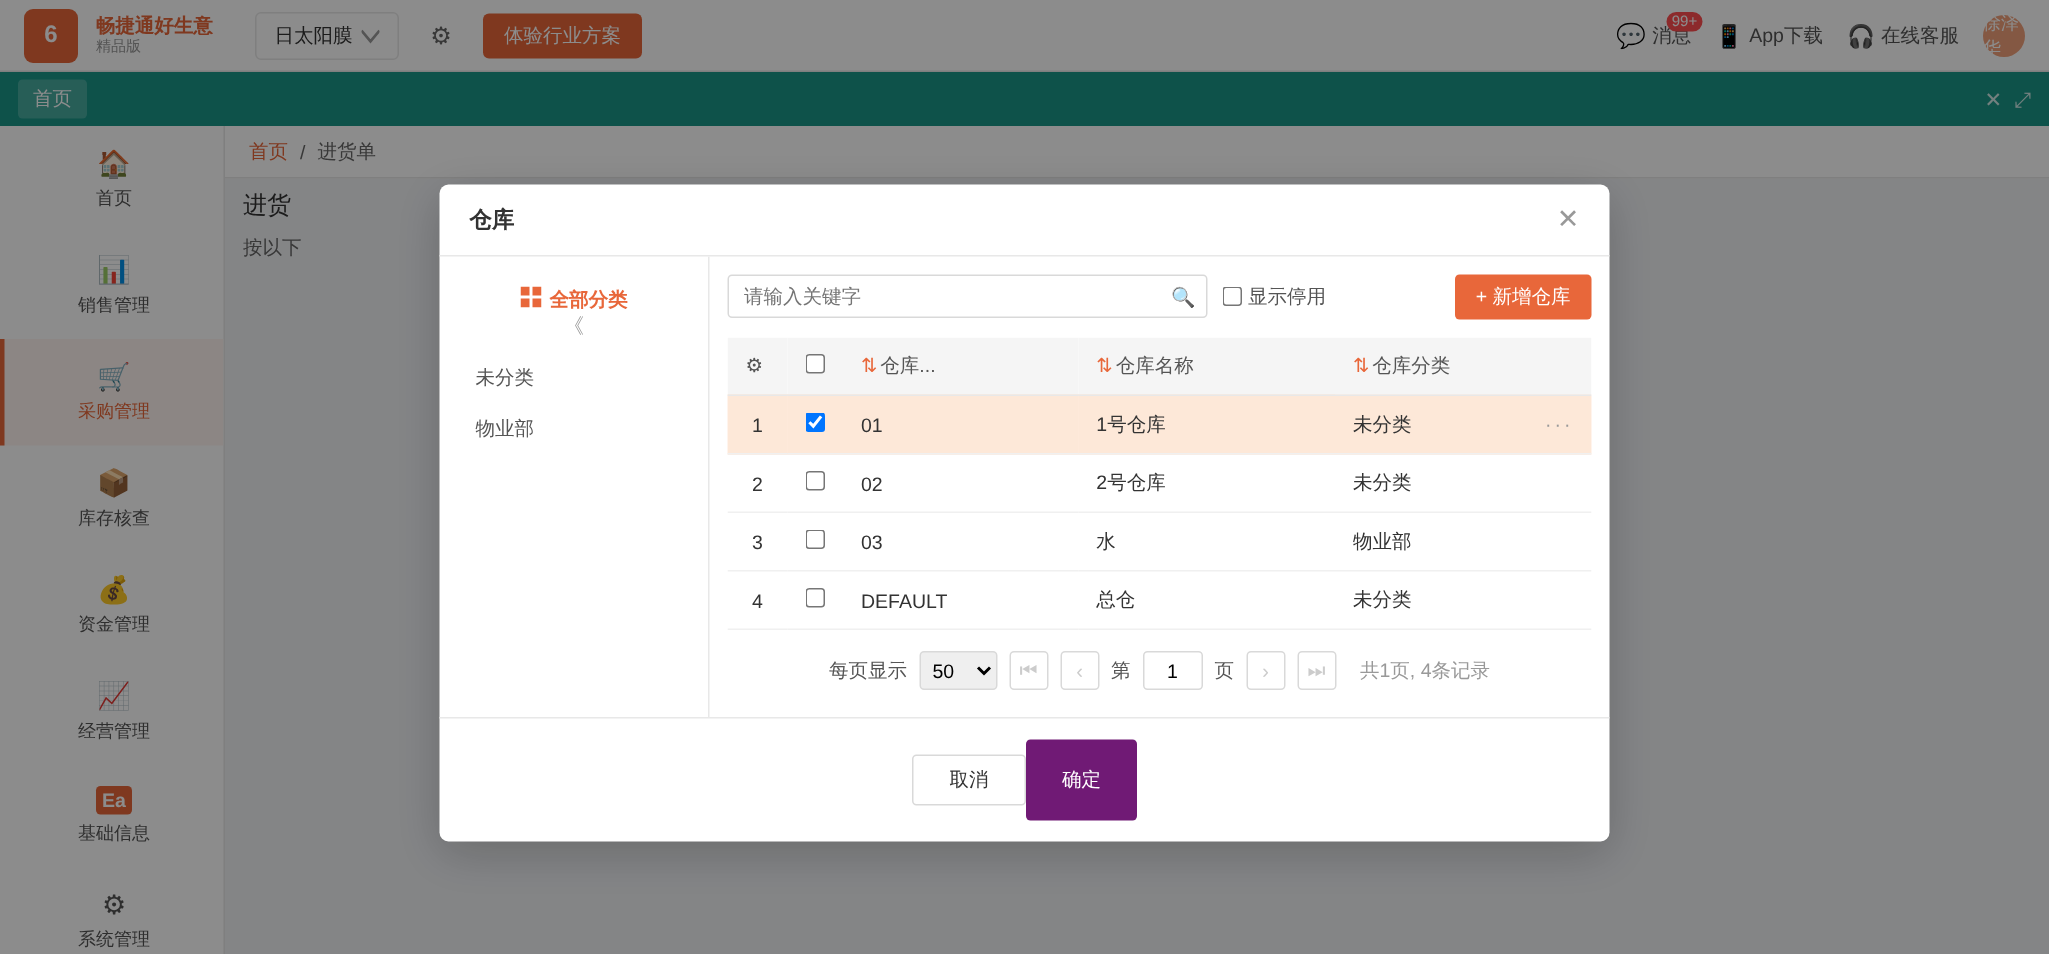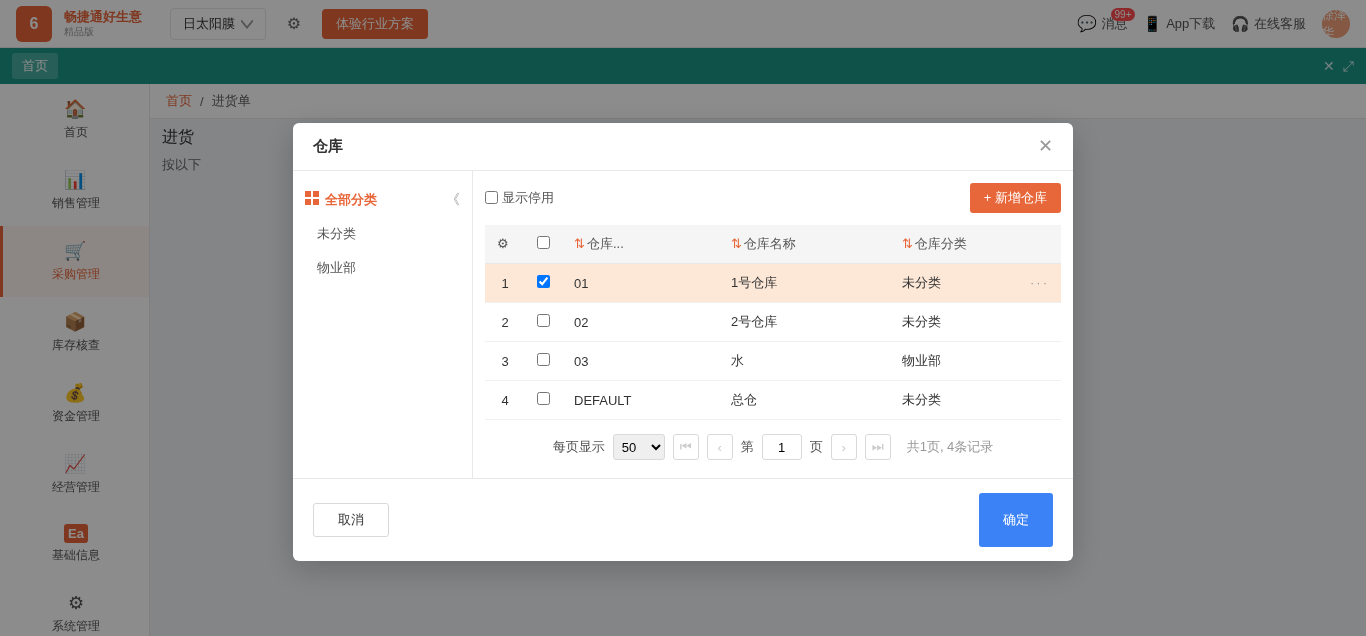--- a/index.html
+++ b/index.html
@@ -39,21 +39,21 @@
     
     .modal { background: #fff; border-radius: 6px; width: 780px; max-height: 560px; display: flex; flex-direction: column; box-shadow: 0 8px 32px rgba(0,0,0,0.2); margin-top: 48px; }
     .modal-header { display: flex; align-items: center; justify-content: space-between; padding: 14px 20px; border-bottom: 1px solid #e8e8e8; }
     .modal-title { font-size: 15px; font-weight: bold; color: #333; }
     .modal-close { cursor: pointer; color: #999; font-size: 18px; line-height: 1; }
 
     .modal-body { display: flex; flex: 1; overflow: hidden; min-height: 0; }
 
     
     .category-panel { width: 180px; border-right: 1px solid #e8e8e8; padding: 12px 0; flex-shrink: 0; overflow-y: auto; }
-    .category-header { display: flex; align-items: center; justify-content: space-between; padding: 8px 12px; }
+    .category-header { display: flex; align-items: center; justify-content: space-between; padding: 8px 12px; flex-direction: column; }
     .category-all { display: flex; align-items: center; gap: 6px; font-size: 13px; color: #e8673a; font-weight: bold; cursor: pointer; }
     .category-collapse { cursor: pointer; color: #999; font-size: 14px; }
     .category-item { padding: 8px 16px 8px 24px; cursor: pointer; font-size: 13px; color: #555; }
 
     
     .content-panel { flex: 1; display: flex; flex-direction: column; overflow: hidden; padding: 12px; }
     .search-bar { display: flex; align-items: center; gap: 10px; margin-bottom: 12px; }
     .search-input-wrap { flex: 1; max-width: 320px; position: relative; }
     .search-input { width: 100%; padding: 6px 32px 6px 10px; border: 1px solid #d9d9d9; border-radius: 3px; font-size: 13px; outline: none; }
     .search-icon-btn { position: absolute; right: 8px; top: 50%; transform: translateY(-50%); color: #999; cursor: pointer; }
@@ -72,23 +72,23 @@
     .sort-icon { color: #e8673a; margin-right: 2px; }
 
     
     .pagination { display: flex; align-items: center; justify-content: center; gap: 8px; padding: 14px 0 6px; font-size: 13px; color: #555; }
     .pagination-btn { width: 26px; height: 26px; border: 1px solid #d9d9d9; border-radius: 3px; background: #fff; cursor: pointer; display: flex; align-items: center; justify-content: center; color: #555; }
     .pagination-btn.disabled { color: #ccc; cursor: not-allowed; }
     .pagination-input { width: 40px; height: 26px; border: 1px solid #d9d9d9; border-radius: 3px; text-align: center; font-size: 13px; }
     .pagination-select { height: 26px; border: 1px solid #d9d9d9; border-radius: 3px; font-size: 13px; padding: 0 4px; cursor: pointer; }
 
     
-    .modal-footer { display: flex; align-items: center; justify-content: space-between; gap: 0; padding: 14px 20px; border-top: 1px solid #e8e8e8; }
+    .modal-footer { display: flex; align-items: center; justify-content: center; gap: 0; padding: 14px 20px; border-top: 1px solid #e8e8e8; }
     .cancel-btn { padding: 7px 24px; border: 1px solid #d9d9d9; border-radius: 3px; background: #fff; cursor: pointer; font-size: 13px; color: #333; }
-    .confirm-btn { padding: 18px 24px; border: none; border-radius: 3px; background: #3b82f6; color: #fff; cursor: pointer; font-size: 13px; }
+    .confirm-btn { padding: 18px 24px; border: none; border-radius: 3px; background: #701a75; color: #fff; cursor: pointer; font-size: 13px; }
 
     .teal-topbar { height: 36px; background: #1a9688; display: flex; align-items: center; padding: 0 12px; gap: 8px; }
     .teal-tab { color: #fff; font-size: 13px; padding: 4px 10px; cursor: pointer; opacity: 0.85; }
     .teal-tab.active { background: rgba(255,255,255,0.2); border-radius: 3px; opacity: 1; }
     .teal-controls { margin-left: auto; display: flex; align-items: center; gap: 8px; }
     .teal-ctrl-btn { color: #fff; background: none; border: none; cursor: pointer; font-size: 14px; opacity: 0.8; }
 
     .more-dots { color: #999; letter-spacing: 2px; cursor: pointer; }
   </style>
 </head>
@@ -219,20 +219,24 @@
               </div>
               <span class="category-collapse">《</span>
             </div>
             <div class="category-item">未分类</div>
             <div class="category-item">物业部</div>
           </div>
 
           <div class="content-panel">
 
             <div class="search-bar">
+              <div class="search-input-wrap">
+                <input type="text" class="search-input" placeholder="请输入关键字" style="">
+                <span class="search-icon-btn">🔍</span>
+              </div>
               <label class="show-disabled">
                 <input type="checkbox" style="">
                 <span>显示停用</span>
               </label>
               <button class="add-btn">+ 新增仓库</button>
             </div>
 
             <div style="flex:1; overflow-y:auto;">
               <table class="warehouse-table">
                 <thead>

